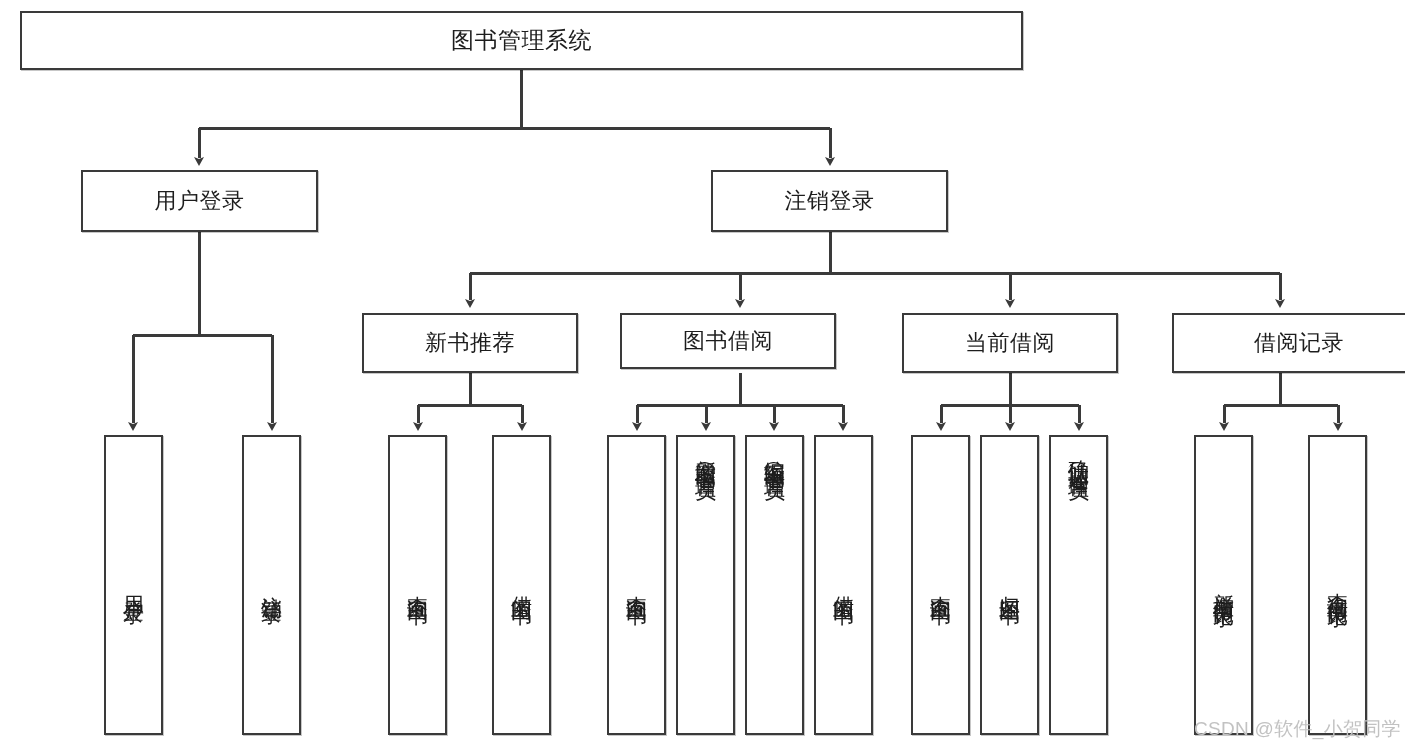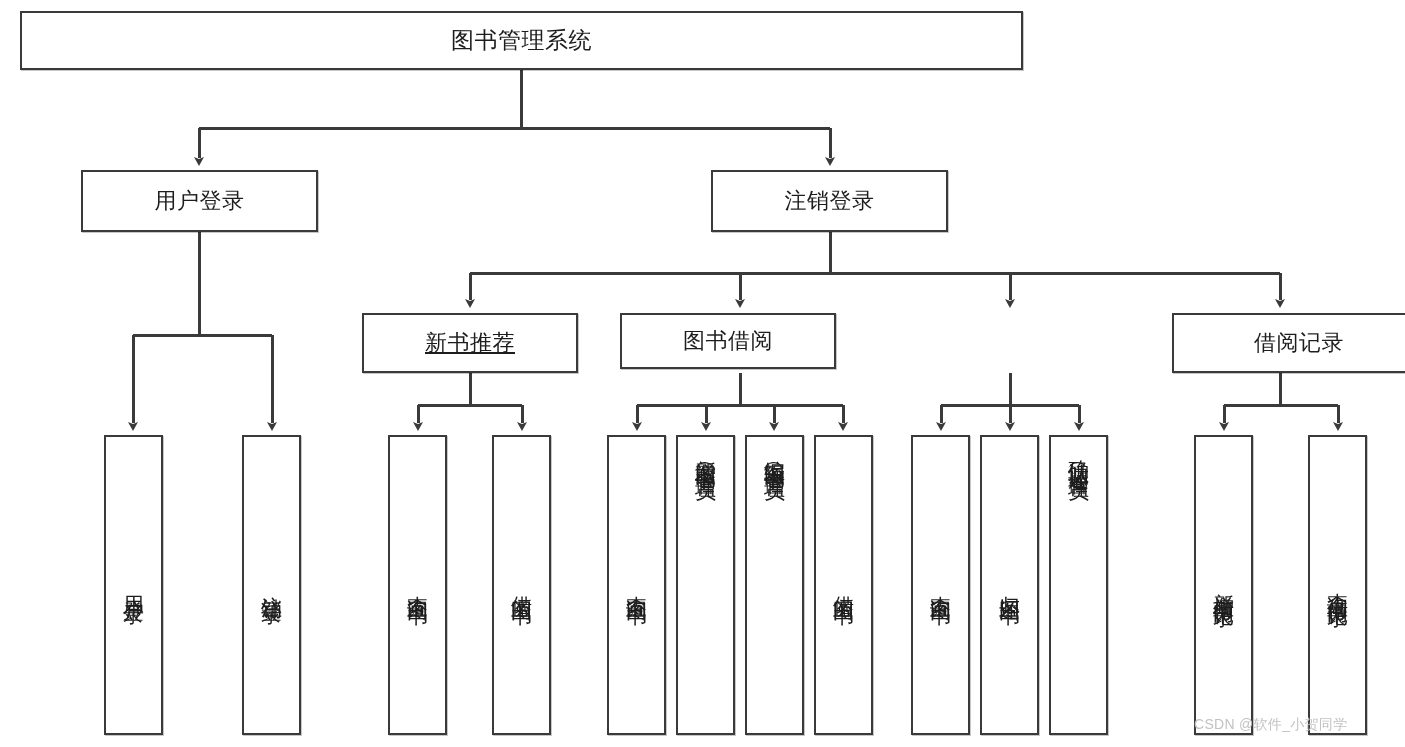--- a/index.html
+++ b/index.html
@@ -64,21 +64,21 @@
     white-space: nowrap;
   }
   .node.v.mid {
     align-items: center;
     padding-top: 0;
   }
   .watermark {
     position: absolute;
     left: 1194px;
     top: 716px;
-    font-size: 14px;
+    font-size: 19px;
     color: #c2c2c2;
     white-space: nowrap;
     letter-spacing: 0.3px;
   }
 </style>
 </head>
 <body>
 
 <div id="canvas">
 
@@ -136,26 +136,29 @@
     <span class="lbl">图书管理系统</span>
   </div>
 
   <div class="node h" style="left:81px; top:170px; width:237px; height:62px;">
     <span class="lbl">用户登录</span>
   </div>
   <div class="node h" style="left:711px; top:170px; width:237px; height:62px;">
     <span class="lbl">注销登录</span>
   </div>
 
-  <div class="node h" style="left:362px; top:313px; width:216px; height:60px;text-decoration:underline;">
+  <div class="node h" style="left:362px; top:313px; width:216px; height:60px;">
     <span class="lbl">新书推荐</span>
   </div>
   <div class="node h" style="left:620px; top:313px; width:216px; height:56px;">
     <span class="lbl">图书借阅</span>
   </div>
+  <div class="node h" style="left:902px; top:313px; width:216px; height:60px;">
+    <span class="lbl">当前借阅</span>
+  </div>
   <div class="node h" style="left:1172px; top:313px; width:254px; height:60px;">
     <span class="lbl">借阅记录</span>
   </div>
 
   <div class="node v mid" style="left:104px; top:435px; width:59px; height:300px;">
     <span class="lbl">用户登录</span>
   </div>
   <div class="node v mid" style="left:242px; top:435px; width:59px; height:300px;">
     <span class="lbl">注销登录</span>
   </div>

